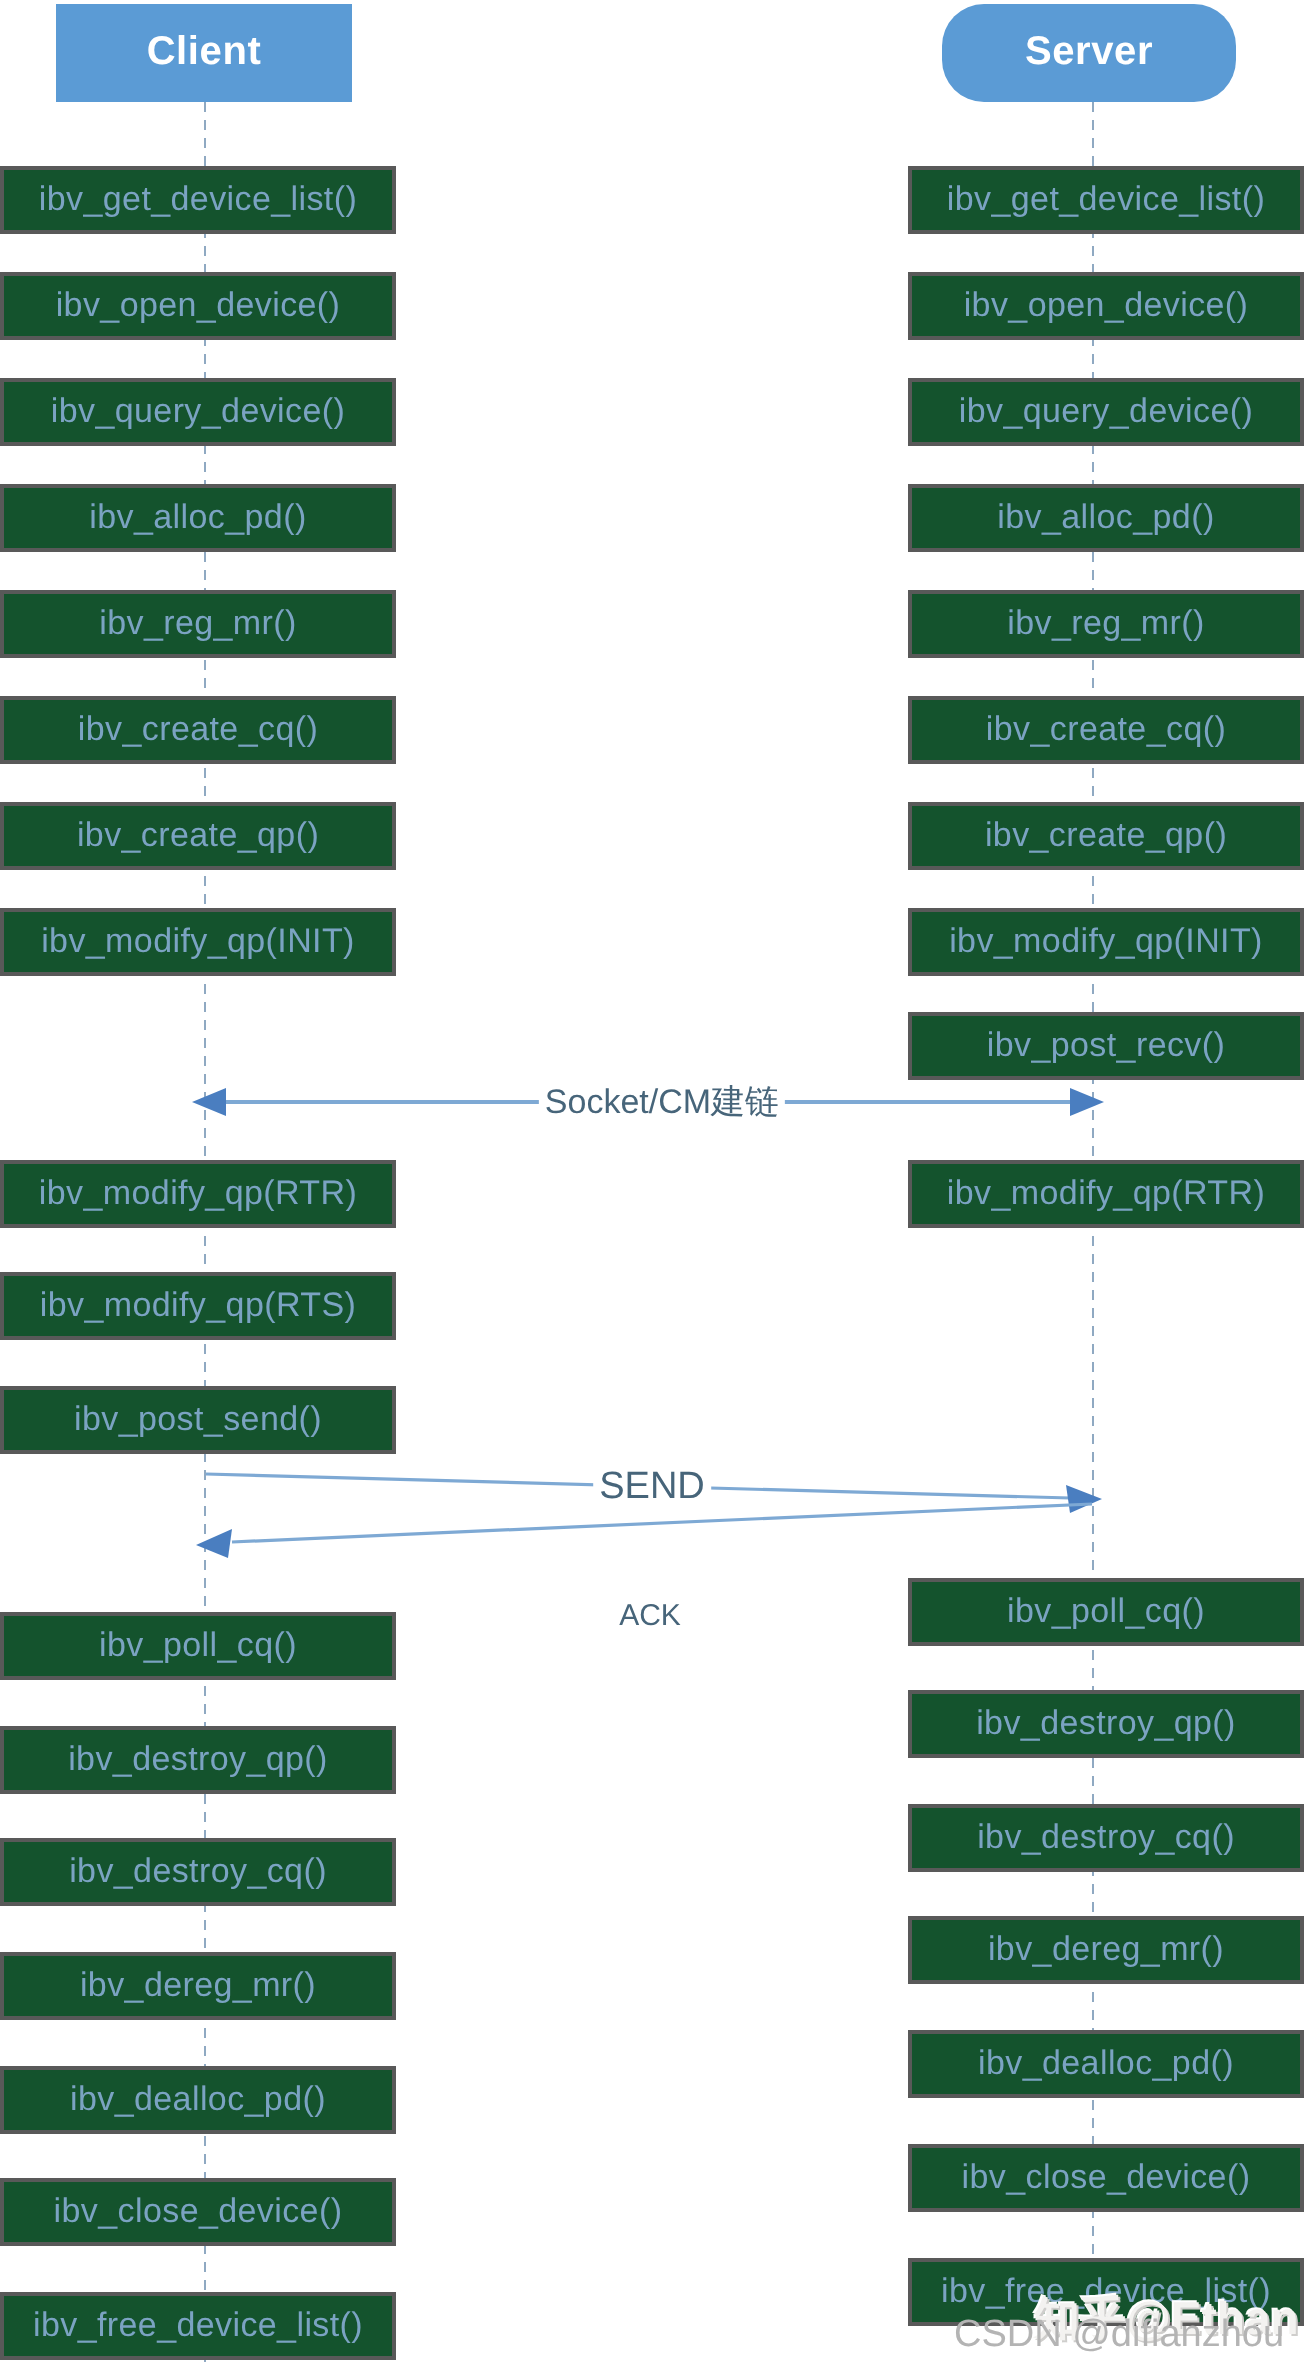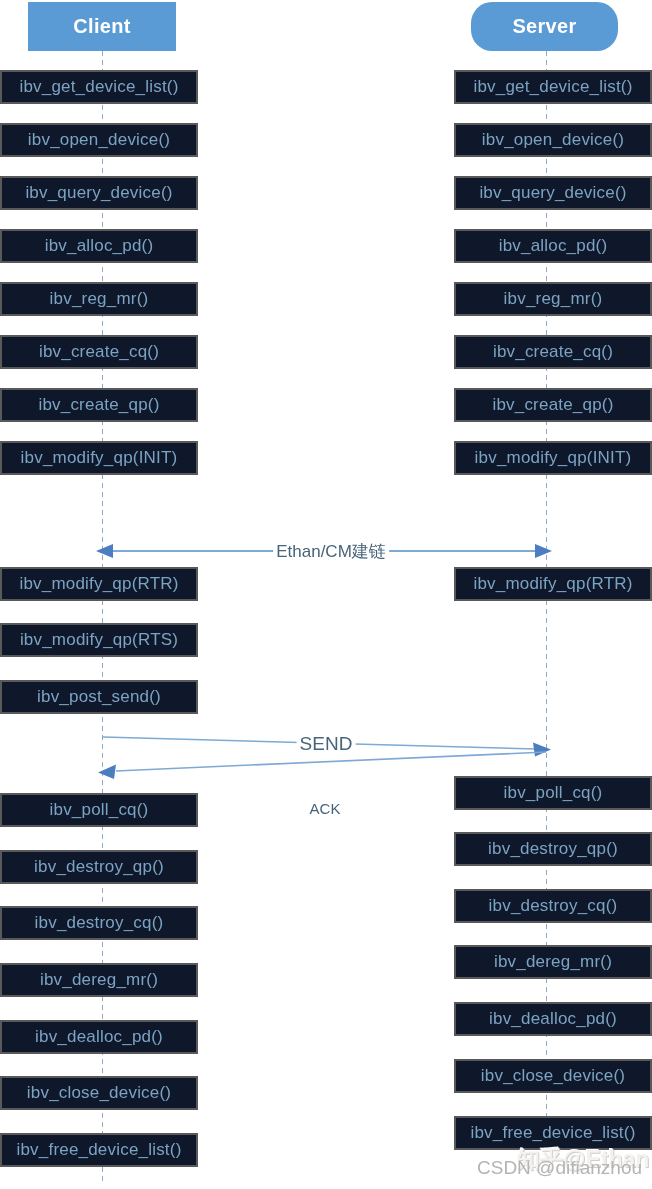--- a/index.html
+++ b/index.html
@@ -22,24 +22,25 @@
   #client-header{left:28px; width:148px;}
   #server-header{left:471px; width:147px;border-radius:21px;}
   .lifeline{
     position:absolute; top:51px; width:1px; z-index:1;
     background:repeating-linear-gradient(to bottom, var(--lifeline) 0 5px, transparent 5px 9px);
   }
   #client-lifeline{left:102px; height:1134px;}
   #server-lifeline{left:546px; height:1099px;}
   .call-box{
     position:absolute; box-sizing:border-box; height:34px;
-    border:2px solid var(--box-border); background:#0f172a;
+    border:2px solid var(--box-border); background:#14532d;
     display:flex; align-items:center; justify-content:center;
     font-size:17px; color:var(--box-text); z-index:2; letter-spacing:.2px;
     white-space:nowrap;
+    margin-top:13px;
   }
   .client-box{left:0px; width:198px;}
   .server-box{left:454px; width:198px;}
   #arrow-layer{position:absolute; left:0; top:0; z-index:3; pointer-events:none;}
   .arrow-line{stroke:var(--arrow-line); fill:none;}
   .arrow-head{fill:var(--arrow-head); stroke:none;}
   .msg-label{
     position:absolute; transform:translate(-50%,-50%);
     background:#ffffff; padding:0 3px; z-index:4;
     color:var(--message-text); white-space:nowrap;
@@ -86,20 +87,21 @@
     <div class="call-box client-box" style="top: 1076px;">ibv_close_device()</div>
     <div class="call-box client-box" style="top: 1133px;">ibv_free_device_list()</div>
     <div class="call-box server-box" style="top: 70px;">ibv_get_device_list()</div>
     <div class="call-box server-box" style="top: 123px;">ibv_open_device()</div>
     <div class="call-box server-box" style="top: 176px;">ibv_query_device()</div>
     <div class="call-box server-box" style="top: 229px;">ibv_alloc_pd()</div>
     <div class="call-box server-box" style="top: 282px;">ibv_reg_mr()</div>
     <div class="call-box server-box" style="top: 335px;">ibv_create_cq()</div>
     <div class="call-box server-box" style="top: 388px;">ibv_create_qp()</div>
     <div class="call-box server-box" style="top: 441px;">ibv_modify_qp(INIT)</div>
+    <div class="call-box server-box" style="top: 493px;">ibv_post_recv()</div>
     <div class="call-box server-box" style="top: 567px;">ibv_modify_qp(RTR)</div>
     <div class="call-box server-box" style="top: 776px;">ibv_poll_cq()</div>
     <div class="call-box server-box" style="top: 832px;">ibv_destroy_qp()</div>
     <div class="call-box server-box" style="top: 889px;">ibv_destroy_cq()</div>
     <div class="call-box server-box" style="top: 945px;">ibv_dereg_mr()</div>
     <div class="call-box server-box" style="top: 1002px;">ibv_dealloc_pd()</div>
     <div class="call-box server-box" style="top: 1059px;">ibv_close_device()</div>
     <div class="call-box server-box" style="top: 1116px;">ibv_free_device_list()</div>
     <svg id="arrow-layer" width="652" height="1189" viewBox="0 0 652 1189">
 
@@ -107,20 +109,20 @@
     <polygon class="arrow-head" points="96,551 113,544 113,558"></polygon>
     <polygon class="arrow-head" points="552,551 535,544 535,558"></polygon>
 
     <line class="arrow-line" x1="103" y1="737" x2="535" y2="749" stroke-width="1.6"></line>
     <polygon class="arrow-head" points="551,749.5 533,742.5 535,756.5"></polygon>
 
     <line class="arrow-line" x1="546" y1="752" x2="116" y2="771" stroke-width="1.6"></line>
     <polygon class="arrow-head" points="98,772.5 116,764.5 114,779"></polygon>
   </svg>
 
-  <div class="msg-label" id="establish-label">Ethan/CM建链</div>
+  <div class="msg-label" id="establish-label">Socket/CM建链</div>
   <div class="msg-label" id="send-label">SEND</div>
   <div class="msg-label" id="ack-label">ACK</div>
 
   <div class="watermark" id="zhihu-watermark">知乎@Ethan</div>
   <div class="watermark" id="csdn-watermark">CSDN @difianzhou</div>
 
 </div>
 
 </body></html>

